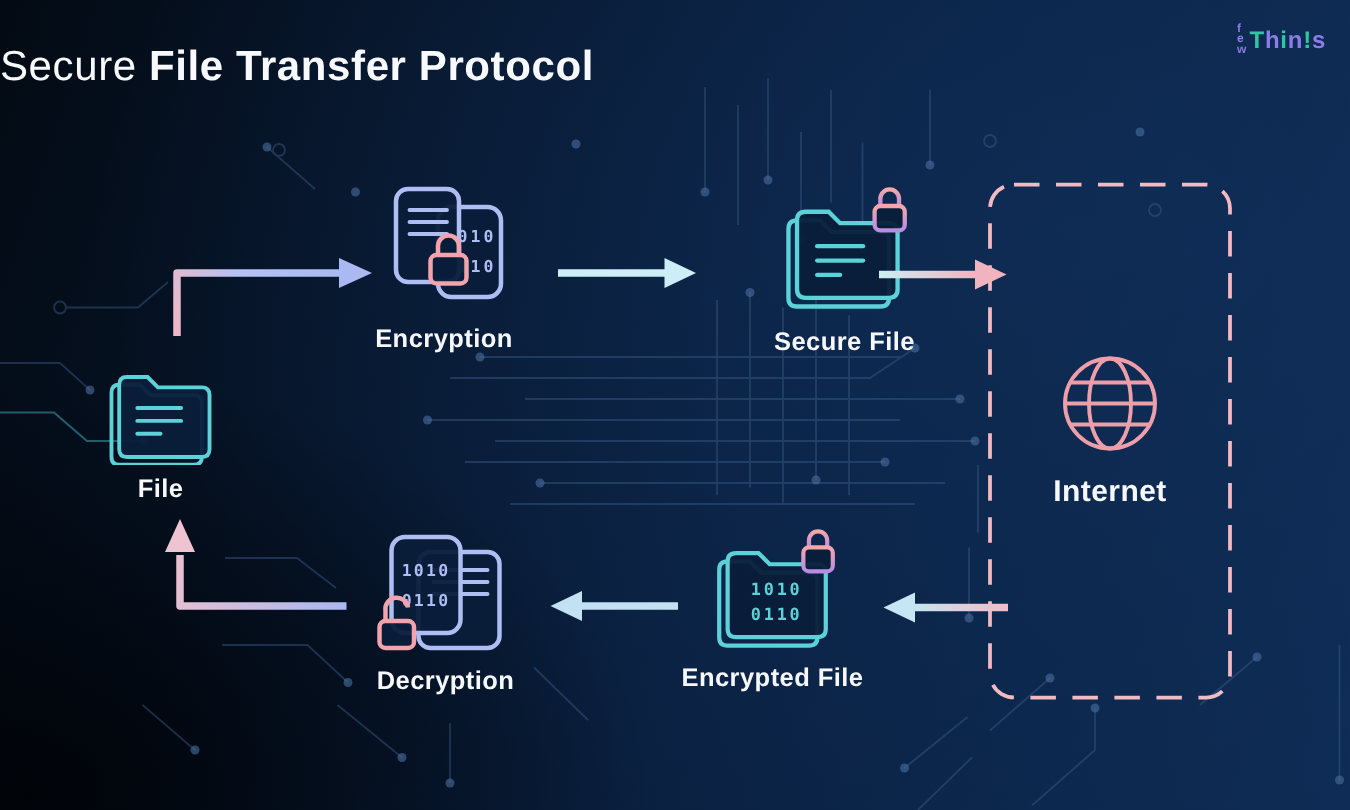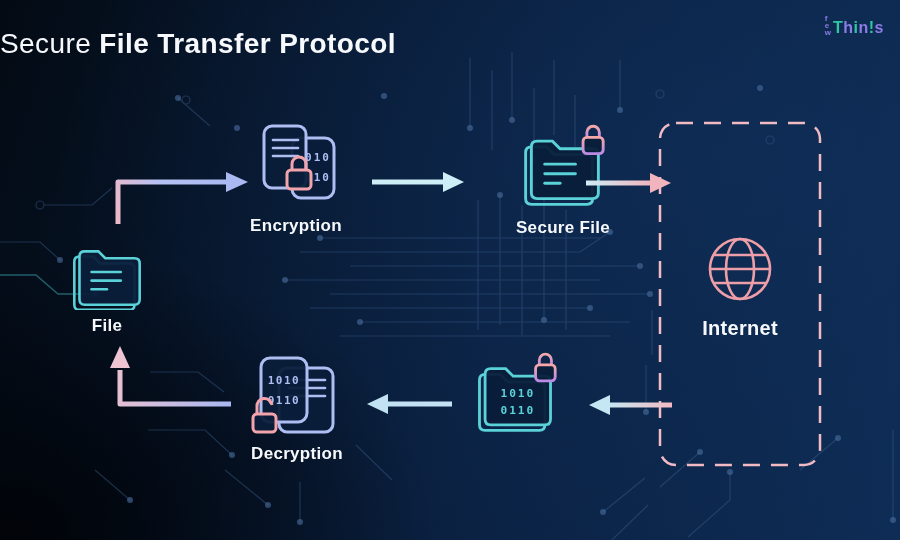--- a/index.html
+++ b/index.html
@@ -229,20 +229,21 @@
         <path d="M12,32 Q12,26 18,26 L34,26 L42,34 L76,34 Q82,34 82,40 V80 Q82,86 76,86 L18,86 Q12,86 12,80 Z" fill="none" stroke="#5ad2d8" stroke-width="3"></path>
         <path d="M18,26 Q18,20 24,20 L40,20 L48,28 L82,28 Q88,28 88,34 V74 Q88,80 82,80 L24,80 Q18,80 18,74 Z" fill="rgba(10,30,58,0.95)" stroke="#5ad2d8" stroke-width="3"></path>
         <text class="bintext" x="53" y="50" text-anchor="middle" font-size="12" letter-spacing="2" fill="#5ad2d8">1010</text>
         <text class="bintext" x="53" y="68" text-anchor="middle" font-size="12" letter-spacing="2" fill="#5ad2d8">0110</text>
       </g>
       <g>
         <path d="M76,16 V11 A6.5,6.5 0 0 1 89,11 V16" fill="none" stroke="url(#lockGrad)" stroke-width="3"></path>
         <rect x="72" y="16" width="21" height="17" rx="4" fill="rgba(10,30,58,0.95)" stroke="url(#lockGrad)" stroke-width="3"></rect>
       </g>
     </svg>
+    <div class="lbl">Encrypted File</div>
   </div>
 
   <div id="g-decryption" class="abs node">
     <svg width="96" height="88" viewBox="0 0 96 88">
       <g>
         <rect x="30" y="18" width="54" height="64" rx="8" fill="rgba(10,30,58,0.95)" stroke="#aebdf2" stroke-width="3"></rect>
         <g stroke="#aebdf2" stroke-width="2.6" stroke-linecap="round">
           <line x1="40" y1="30" x2="76" y2="30"></line>
             <line x1="40" y1="38" x2="76" y2="38"></line>
             <line x1="40" y1="46" x2="76" y2="46"></line>

